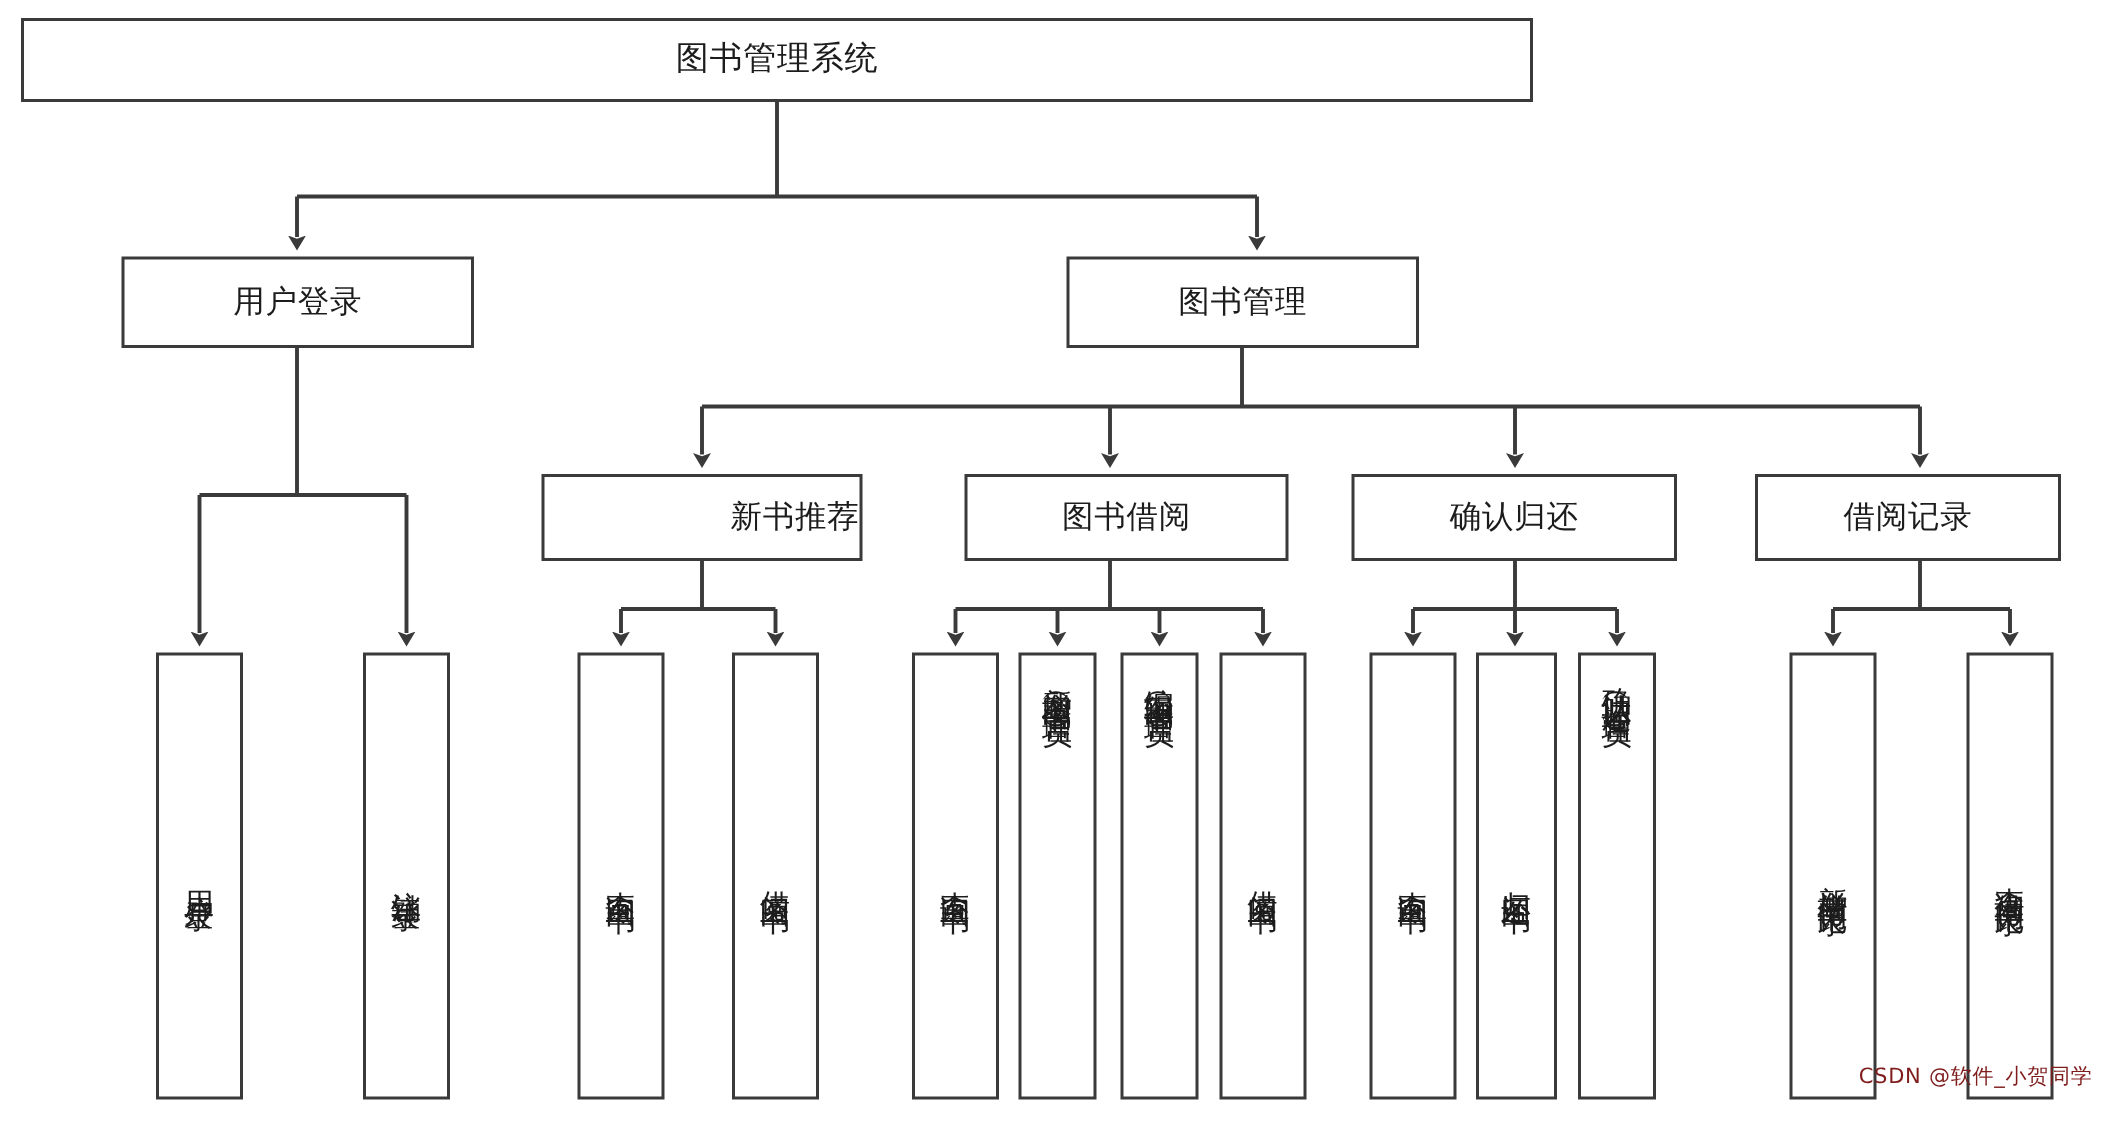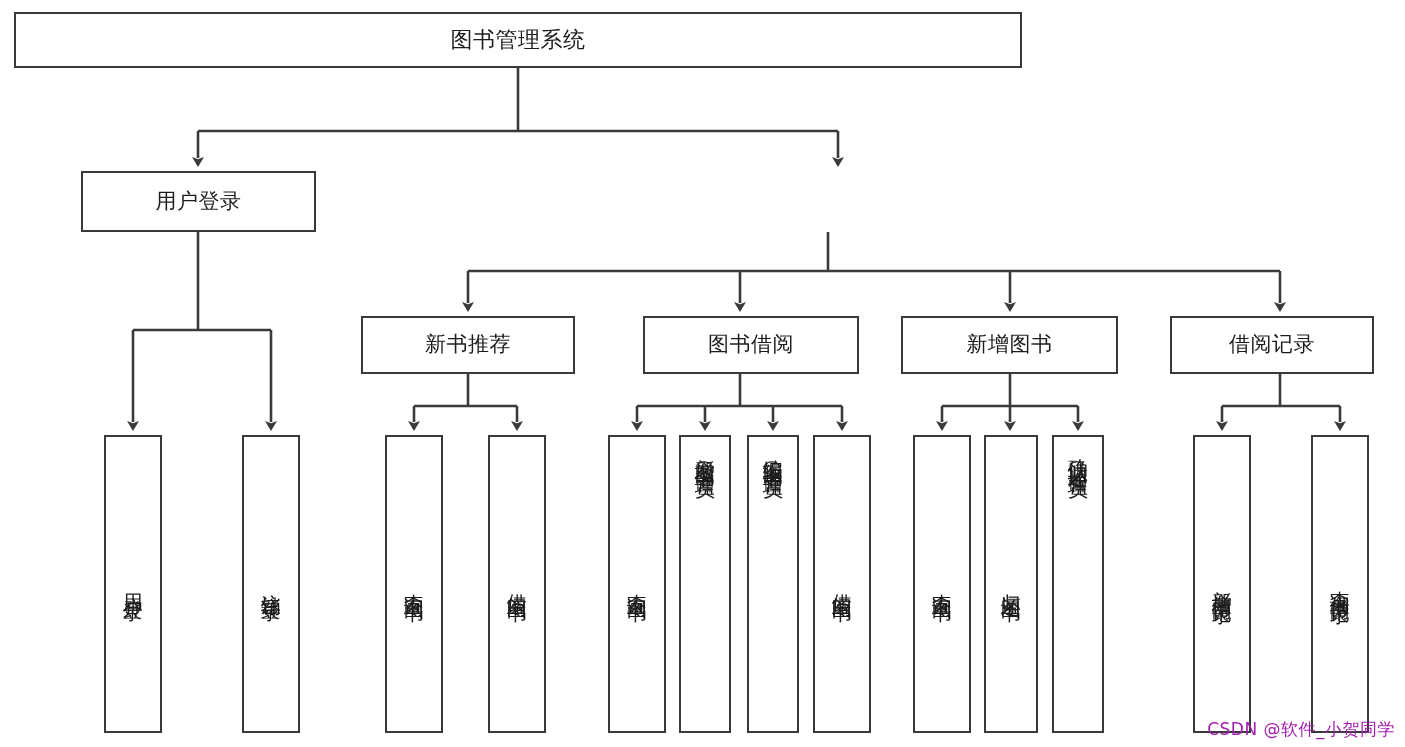--- a/index.html
+++ b/index.html
@@ -56,23 +56,23 @@
     letter-spacing: 3px;
     line-height: 1.12;
     white-space: nowrap;
     display: block;
   }
   .leaf.pad-top-0 { padding-top: 6px; }
   .leaf.center-v { align-items: center; padding-top: 0; }
   #watermark {
     position: absolute;
     right: 10px;
-    bottom: 6px;
-    font-size: 17px;
-    color: #a21caf;
+    bottom: 20px;
+    font-size: 14px;
+    color: #7f1d1d;
     letter-spacing: 0.5px;
     white-space: nowrap;
     z-index: 5;
     font-family: "DejaVu Sans", "Liberation Sans", sans-serif;
   }
 </style>
 </head>
 <body>
 
 <div id="diagram-root">
@@ -128,29 +128,32 @@
     </g>
   </svg>
 
   <div class="node horiz root" style="left:14px; top:12px; width:1008px; height:56px;">
     <span>图书管理系统</span>
   </div>
 
   <div class="node horiz" style="left:81px; top:171px; width:235px; height:61px;">
     <span>用户登录</span>
   </div>
-
-  <div class="node horiz" style="left:361px; top:316px; width:214px; height:58px;">
+  <div class="node horiz" style="left:711px; top:171px; width:235px; height:61px;">
+    <span>图书管理</span>
+  </div>
+
+  <div class="node horiz" style="left:361px; top:316px; width:214px; height:58px;justify-content:flex-end;">
     <span>新书推荐</span>
   </div>
   <div class="node horiz" style="left:632px; top:316px; width:216px; height:58px;margin-left:11px;">
     <span>图书借阅</span>
   </div>
   <div class="node horiz" style="left:901px; top:316px; width:217px; height:58px;">
-    <span>新增图书</span>
+    <span>确认归还</span>
   </div>
   <div class="node horiz" style="left:1170px; top:316px; width:204px; height:58px;">
     <span>借阅记录</span>
   </div>
 
   <div class="node leaf center-v" style="left:104px; top:435px; width:58px; height:298px;">
     <span class="vtext">用户登录</span>
   </div>
   <div class="node leaf center-v" style="left:242px; top:435px; width:58px; height:298px;">
     <span class="vtext">注销登录</span>

